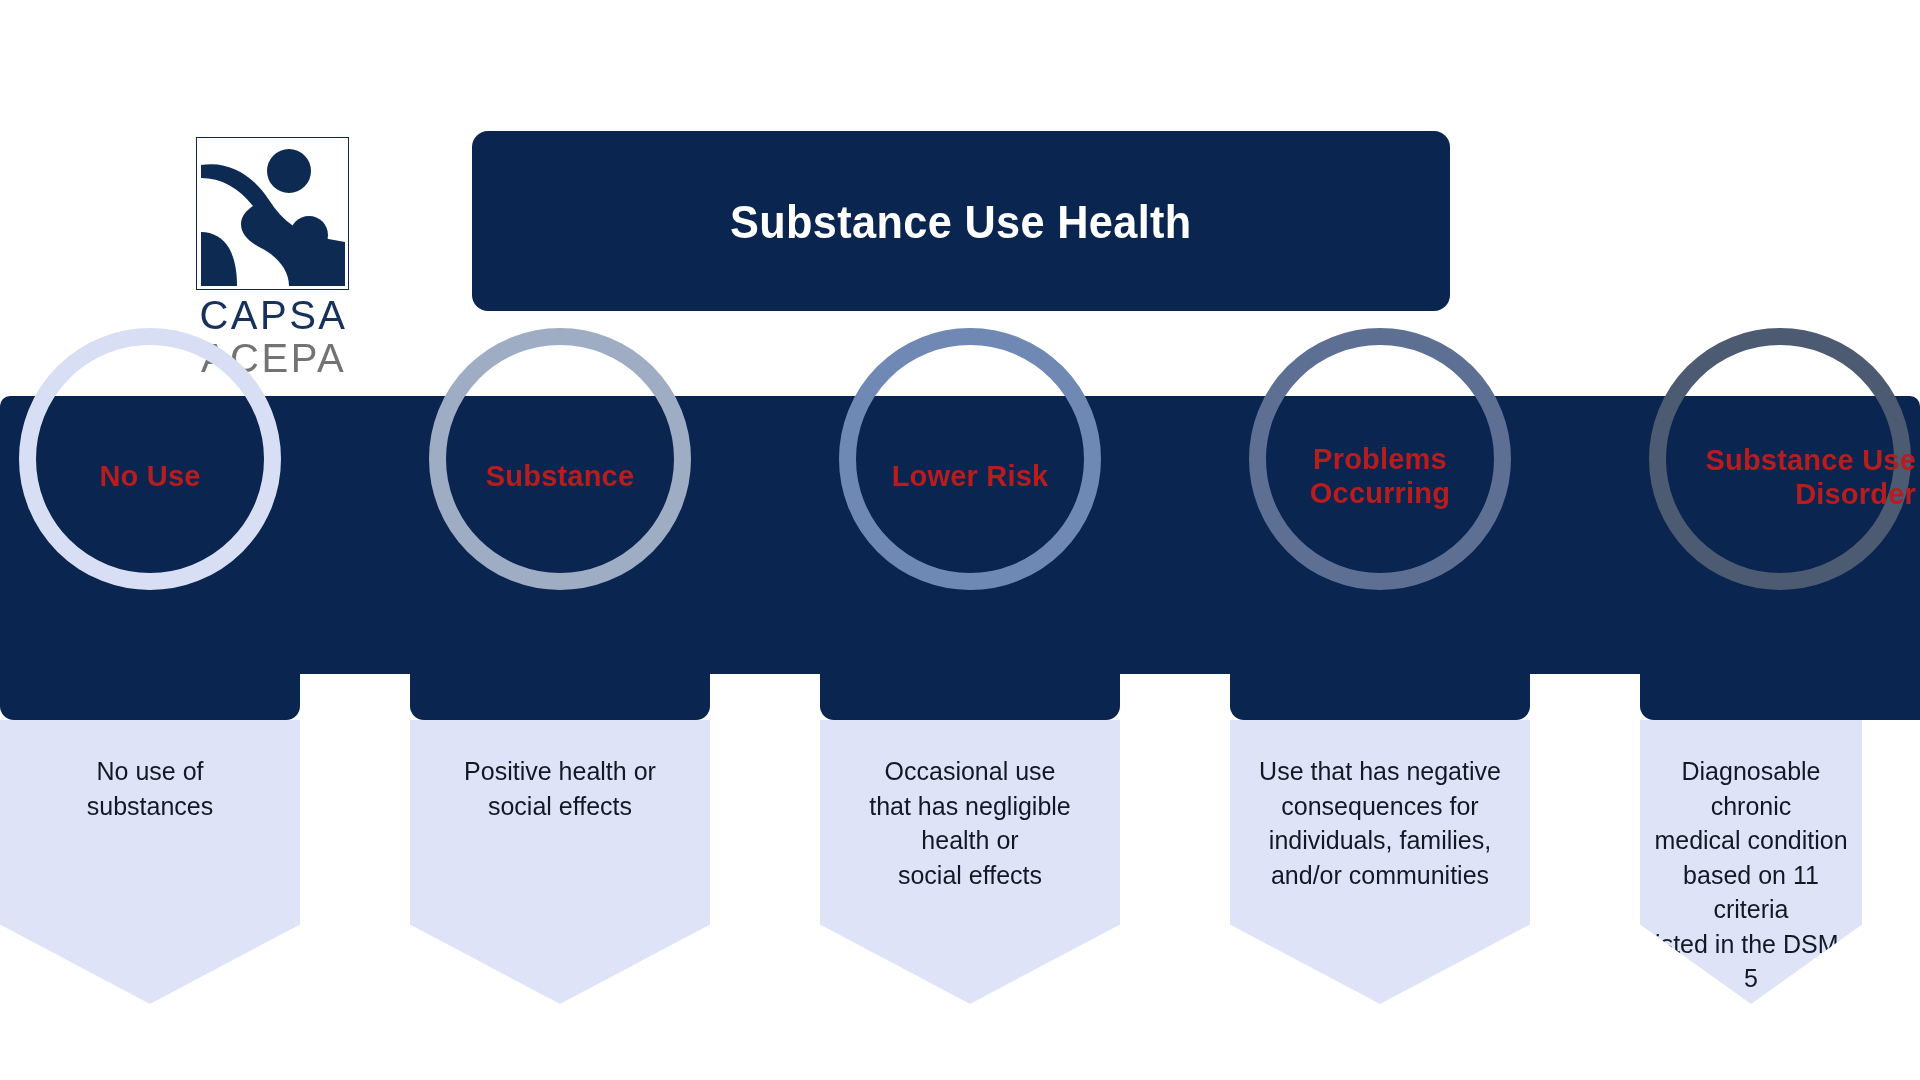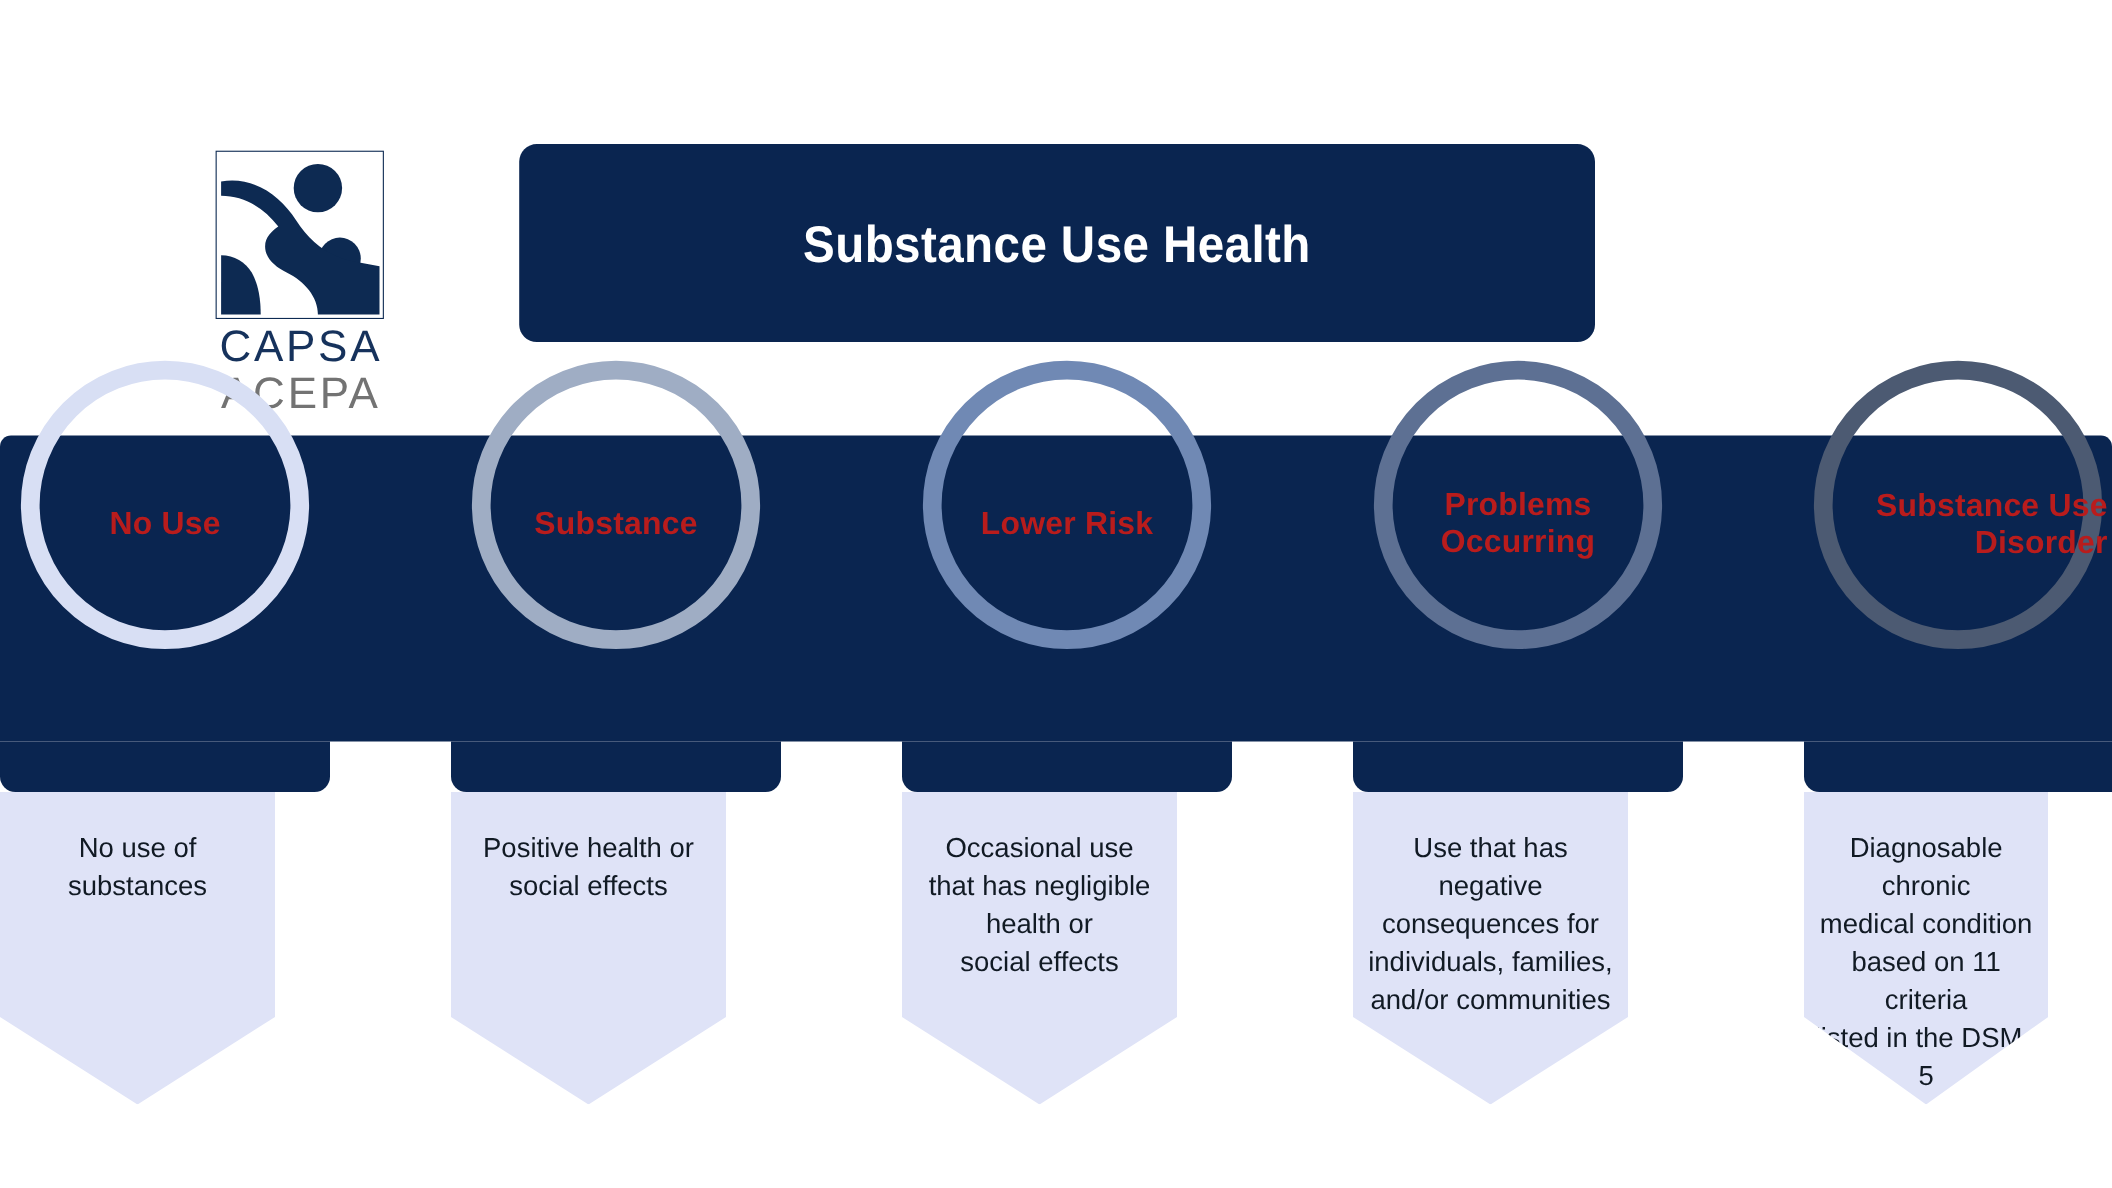--- a/index.html
+++ b/index.html
@@ -121,21 +121,21 @@
     font-size: 29px;
     font-weight: bold;
     line-height: 1.18;
     letter-spacing: 0.2px;
   }
 
   
   .desc-card {
     position: absolute;
     top: 324px;
-    width: 250px;
+    width: 300px;
     height: 284px;
     background: #dfe3f7;
     clip-path: polygon(0 0, 100% 0, 100% 72%, 50% 100%, 0 72%);
     padding-top: 34px;
   }
   .desc-text {
     text-align: center;
     color: #111a24;
     font-family: "Liberation Sans", sans-serif;
     font-size: 25px;

